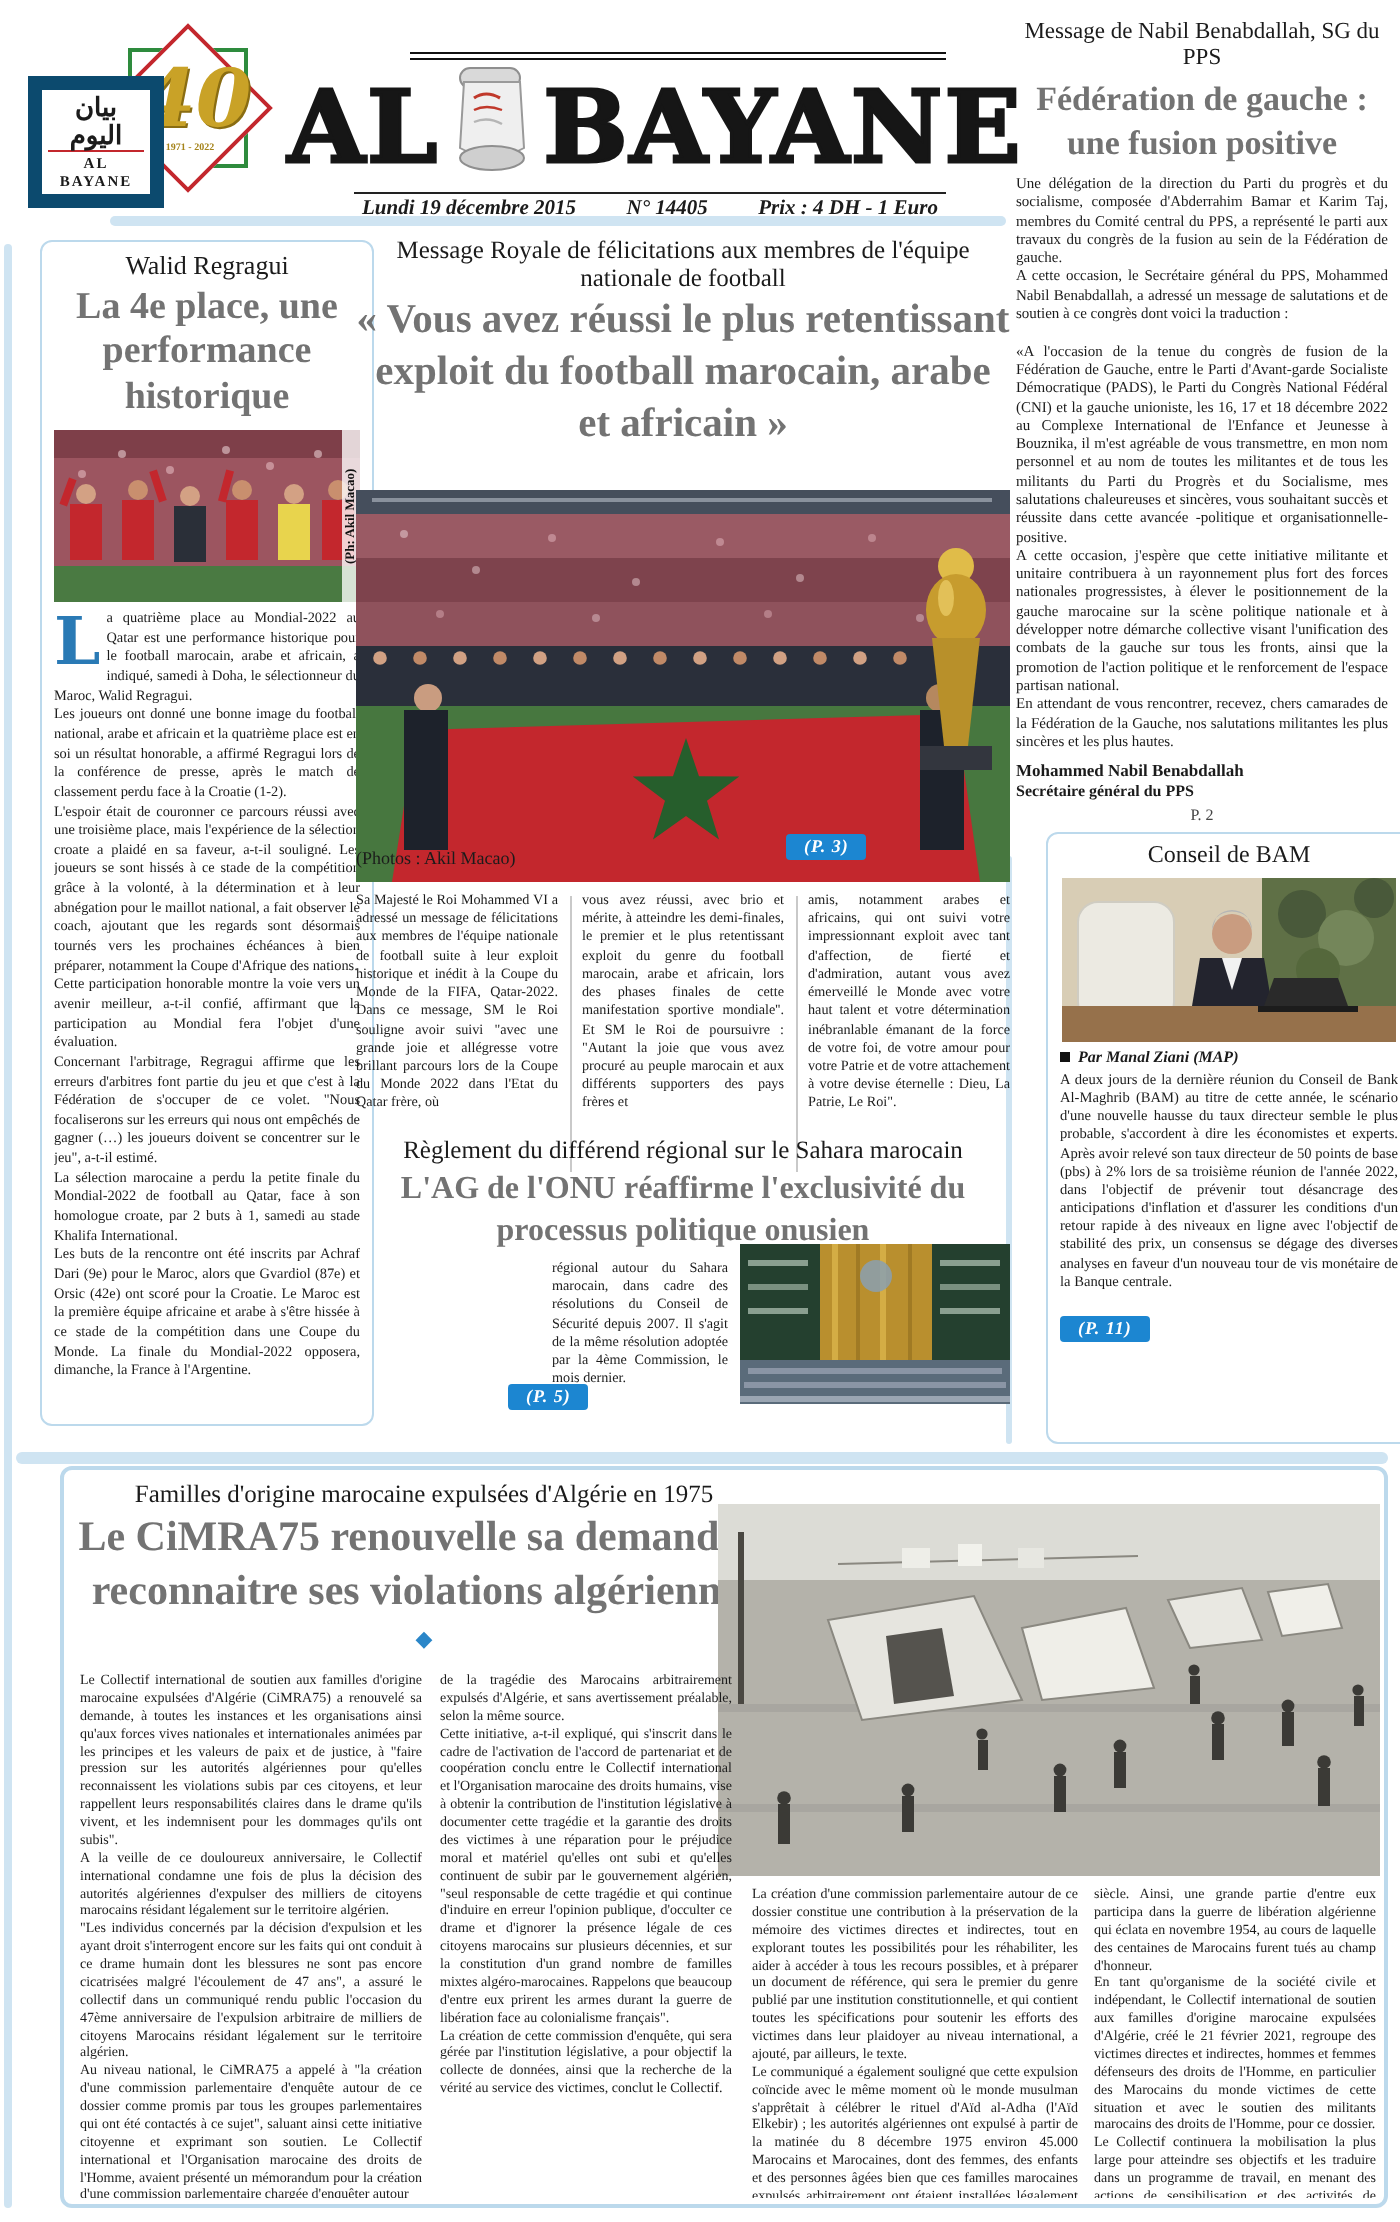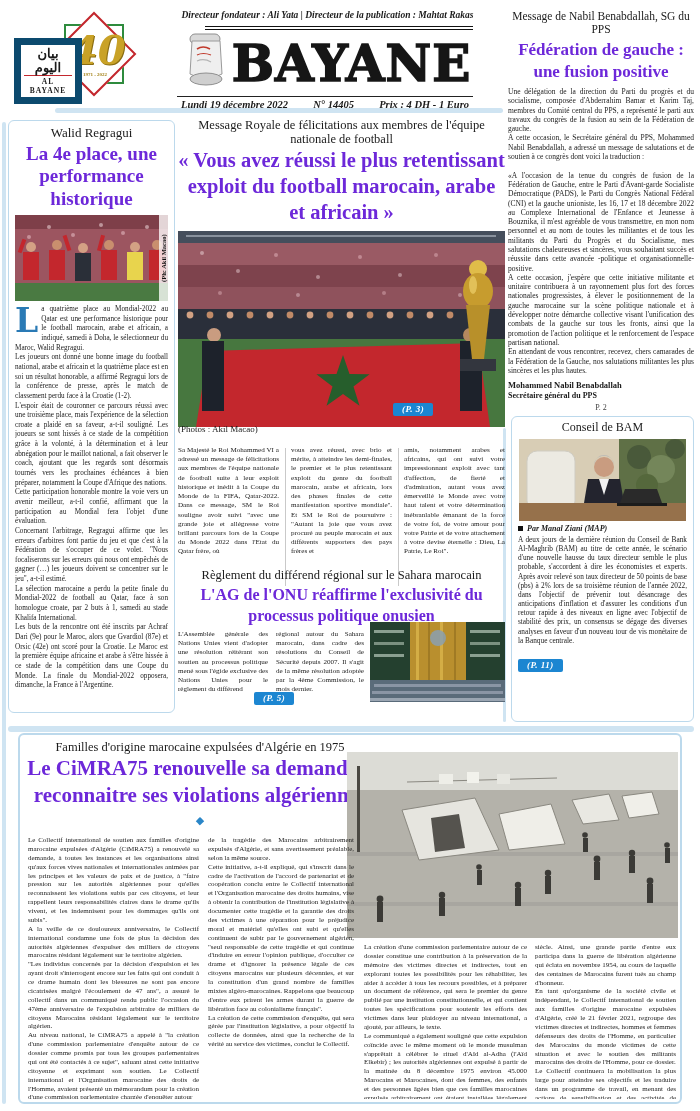--- a/index.html
+++ b/index.html
@@ -1,26 +1,26 @@
 <!DOCTYPE html>
 <html><head>
 <meta charset="utf-8">
 <style>
   * { margin:0; padding:0; box-sizing:border-box; }
   html,body { background:#e9e9e6; }
   body { font-family:"Liberation Serif", serif; color:#1b1b1b; }
   .page { position:relative; width:700px; height:1111px; background:#fff; overflow:hidden; margin:0 auto; }
   .abs { position:absolute; }
   .kicker { text-align:center; line-height:1.15; font-weight:normal; }
-  .head { font-weight:bold; text-align:center; font-family:"Liberation Serif", serif; color:#6d28d9; }
+  .head { font-weight:bold; text-align:center; font-family:"Liberation Serif", serif; color:#737373; }
   .jtext { text-align:justify; overflow:hidden; line-height:1.25; }
   .paras { white-space:pre-line; }
   .badge { display:inline-block; background:#1c86d1; color:#fff; font-weight:bold; font-style:italic;
            font-size:9px; padding:1px 9px 2px; border-radius:2px; letter-spacing:.5px; }
-  .box { border:2px solid #bcd9ec; border-radius:6px; background:#fff; }
+  .box { border:2px solid #bcd9ec; border-radius:6px; background:#fff;margin-left:12px; }
   .band { background:#cfe4f2; border-radius:3px; }
   .vline-sep { width:1px; background:#c9c9c9; }
   .masthead { display:flex; align-items:center; justify-content:center; gap:4px;
               font-family:"DejaVu Serif", serif; font-weight:bold; font-size:50px; color:#161616;
               letter-spacing:1px; -webkit-text-stroke:1.6px #161616; }
   .ital { font-style:italic; font-weight:bold; }
   .dropcap { float:left; font-family:"DejaVu Serif", serif; font-weight:bold; color:#2a7ab5;
              font-size:33px; line-height:.82; padding:2px 3px 0 0; }
   .vcap { position:absolute; right:0; top:0; height:100%; writing-mode:vertical-rl; transform:rotate(180deg);
           font-size:6.5px; font-weight:bold; background:rgba(255,255,255,.78); color:#111;
@@ -40,40 +40,40 @@
     <div class="abs" style="left:50px; top:18px; width:60px; height:60px; background:#fff; border:2.5px solid #2e8b3d;"></div>
     <div class="abs" style="left:50px; top:18px; width:60px; height:60px; background:#fff; border:2.5px solid #c3272d; transform:rotate(45deg);"></div>
     <div class="abs" style="left:56px; top:20px; width:52px; text-align:center; font-family:'DejaVu Serif',serif; font-style:italic; font-weight:bold; font-size:40px; color:#c9a227; text-shadow:1px 1px 0 #8a6d12;">40</div>
     <div class="abs" style="left:52px; top:66px; width:58px; text-align:center; font-size:5px; color:#a5841b; font-weight:bold;">1971 - 2022</div>
     <div class="abs" style="left:0; top:32px; width:68px; background:#fff; border:7px solid #0c4a6e; padding:2px 3px; text-align:center;">
       <div style="font-size:13px; font-weight:bold; line-height:1.05;">بيان اليوم</div>
       <div style="font-size:7.5px; font-weight:bold; letter-spacing:1px; border-top:1px solid #c3272d; margin-top:1px; padding-top:1px;">AL BAYANE</div>
     </div>
   </div>
 
-  <div class="abs ital" style="left:155px; top:10px; width:345px; text-align:center; font-size:9.5px;">Directeur fondateur : Ali Yata | Directeur de la publication : Mahtat Rakas</div>
   <div class="abs" style="left:205px; top:26px; width:268px; height:4px; border-top:1.5px solid #111; border-bottom:1px solid #111;"></div>
 
   <div class="abs masthead" style="left:150px; top:32px; width:355px; height:62px;">
+    <span>AL</span>
     <span style="margin-top:-6px;">
       <svg width="44" height="56" viewBox="0 0 44 56">
         <rect x="6" y="2" width="30" height="10" rx="5" fill="#d9d9d9" stroke="#8f8f8f"></rect>
         <path d="M8,9 L6,42 Q22,51 38,42 L36,9 Z" fill="#efefef" stroke="#9a9a9a"></path>
         <path d="M13,17 q6,-4 13,0" stroke="#c0392b" fill="none" stroke-width="1.6"></path>
         <path d="M13,23 q6,-3 14,0" stroke="#c0392b" fill="none" stroke-width="1.2"></path>
         <path d="M13,29 q7,-3 14,1" stroke="#b5b5b5" fill="none" stroke-width="1.2"></path>
         <ellipse cx="22" cy="47" rx="16" ry="6" fill="#cfcfcf" stroke="#8f8f8f"></ellipse>
       </svg>
     </span>
     <span>BAYANE</span>
   </div>
 
   <div class="abs" style="left:177px; top:96px; width:296px; height:1px; background:#222;"></div>
   <div class="abs ital" style="left:181px; top:99px; width:288px; display:flex; justify-content:space-between; font-size:10.5px;">
-    <span>Lundi 19 décembre 2022</span>
+    <span>Lundi 19 décembre 2015</span>
     <span>N° 14405</span>
     <span>Prix : 4 DH - 1 Euro</span>
   </div>
   <div class="abs band" style="left:55px; top:108px; width:448px; height:5px;"></div>
   <div class="abs band" style="left:2px; top:122px; width:4px; height:982px;"></div>
   <div class="abs band" style="left:8px; top:726px; width:686px; height:6px;"></div>
   <div class="abs band" style="left:503px; top:428px; width:3px; height:294px;"></div>
 
   <div class="abs box" style="left:8px; top:120px; width:167px; height:593px; padding:5px 6px; border-width:1.5px;">
     <div class="kicker" style="font-size:13px;">Walid Regragui</div>
@@ -117,21 +117,21 @@
 Concernant l'arbitrage, Regragui affirme que les erreurs d'arbitres font partie du jeu et que c'est à la Fédération de s'occuper de ce volet. "Nous focaliserons sur les erreurs qui nous ont empêchés de gagner (…) les joueurs doivent se concentrer sur le jeu", a-t-il estimé.
 La sélection marocaine a perdu la petite finale du Mondial-2022 de football au Qatar, face à son homologue croate, par 2 buts à 1, samedi au stade Khalifa International.
 Les buts de la rencontre ont été inscrits par Achraf Dari (9e) pour le Maroc, alors que Gvardiol (87e) et Orsic (42e) ont scoré pour la Croatie. Le Maroc est la première équipe africaine et arabe à s'être hissée à ce stade de la compétition dans une Coupe du Monde. La finale du Mondial-2022 opposera, dimanche, la France à l'Argentine.</div>
     </div>
   </div>
 
   <div class="abs" style="left:178px; top:118px; width:327px; height:608px;">
     <div class="kicker abs" style="left:10px; top:0; width:307px; font-size:12.5px;">Message Royale de félicitations aux membres de l'équipe nationale de football</div>
     <div class="head abs" style="left:0; top:30px; width:327px; font-size:20.5px; line-height:1.26;">« Vous avez réussi le plus retentissant exploit du football marocain, arabe et africain »</div>
 
-    <div class="abs" style="left:0; top:113px; width:347px; height:196px;">
+    <div class="abs" style="left:0; top:127px; width:347px; height:196px;">
       <svg width="327" height="196" viewBox="0 0 327 196">
         <rect width="327" height="196" fill="#8a4e58"></rect>
         <rect width="327" height="12" fill="#454e5c"></rect>
         <rect x="8" y="4" width="310" height="2" fill="#cdd4de" opacity=".5"></rect>
         <rect y="12" width="327" height="22" fill="#9a5a64"></rect>
         <rect y="34" width="327" height="22" fill="#7e434d"></rect>
         <rect y="56" width="327" height="22" fill="#8f525c"></rect>
         <circle cx="24" cy="22" r="2" fill="#e8cdd2" opacity=".55"></circle>
           <circle cx="60" cy="40" r="2" fill="#e8cdd2" opacity=".5"></circle>
         <circle cx="98" cy="24" r="2" fill="#d9a9b1" opacity=".6"></circle>
@@ -180,21 +180,20 @@
     <div class="abs" style="left:0; top:306px; width:327px; text-align:left; font-weight:normal; font-size:9px;">(Photos : Akil Macao)</div>
 
     <div class="abs jtext" style="left:0; top:328px; width:101px; height:144px; font-size:7.1px; line-height:1.3;">Sa Majesté le Roi Mohammed VI a adressé un message de félicitations aux membres de l'équipe nationale de football suite à leur exploit historique et inédit à la Coupe du Monde de la FIFA, Qatar-2022. Dans ce message, SM le Roi souligne avoir suivi "avec une grande joie et allégresse votre brillant parcours lors de la Coupe du Monde 2022 dans l'Etat du Qatar frère, où</div>
     <div class="abs vline-sep" style="left:107px; top:330px; height:138px;"></div>
     <div class="abs jtext" style="left:113px; top:328px; width:101px; height:144px; font-size:7.1px; line-height:1.3;">vous avez réussi, avec brio et mérite, à atteindre les demi-finales, le premier et le plus retentissant exploit du genre du football marocain, arabe et africain, lors des phases finales de cette manifestation sportive mondiale''. Et SM le Roi de poursuivre : "Autant la joie que vous avez procuré au peuple marocain et aux différents supporters des pays frères et</div>
     <div class="abs vline-sep" style="left:220px; top:330px; height:138px;"></div>
     <div class="abs jtext" style="left:226px; top:328px; width:101px; height:144px; font-size:7.1px; line-height:1.3;">amis, notamment arabes et africains, qui ont suivi votre impressionnant exploit avec tant d'affection, de fierté et d'admiration, autant vous avez émerveillé le Monde avec votre haut talent et votre détermination inébranlable émanant de la force de votre foi, de votre amour pour votre Patrie et de votre attachement à votre devise éternelle : Dieu, La Patrie, Le Roi".</div>
 
     <div class="kicker abs" style="left:0; top:450px; width:327px; font-size:12.5px;">Règlement du différend régional sur le Sahara marocain</div>
     <div class="head abs" style="left:0; top:466px; width:327px; font-size:16px; line-height:1.32;">L'AG de l'ONU réaffirme l'exclusivité du processus politique onusien</div>
-    <div class="abs jtext" style="left:0; top:512px; width:90px; height:80px; font-size:7.1px; line-height:1.3;">L'Assemblée générale des Nations Unies vient d'adopter une résolution réitérant son soutien au processus politique mené sous l'égide exclusive des Nations Unies pour le règlement du différend</div>
     <div class="abs jtext" style="left:98px; top:512px; width:88px; height:80px; font-size:7.1px; line-height:1.3;">régional autour du Sahara marocain, dans cadre des résolutions du Conseil de Sécurité depuis 2007. Il s'agit de la même résolution adoptée par la 4ème Commission, le mois dernier.</div>
     <span class="badge abs" style="left:76px; top:574px;">(P. 5)</span>
     <div class="abs" style="left:192px; top:504px; width:135px; height:80px;">
       <svg width="135" height="80" viewBox="0 0 135 80">
         <rect width="135" height="80" fill="#24402f"></rect>
         <rect x="40" width="56" height="58" fill="#b98f2e"></rect>
         <rect x="46" y="0" width="3" height="58" fill="#d4ad45"></rect>
           <rect x="58" y="0" width="2" height="58" fill="#a07a24"></rect>
         <rect x="70" y="0" width="3" height="58" fill="#d4ad45"></rect>
           <rect x="84" y="0" width="2" height="58" fill="#a07a24"></rect>

